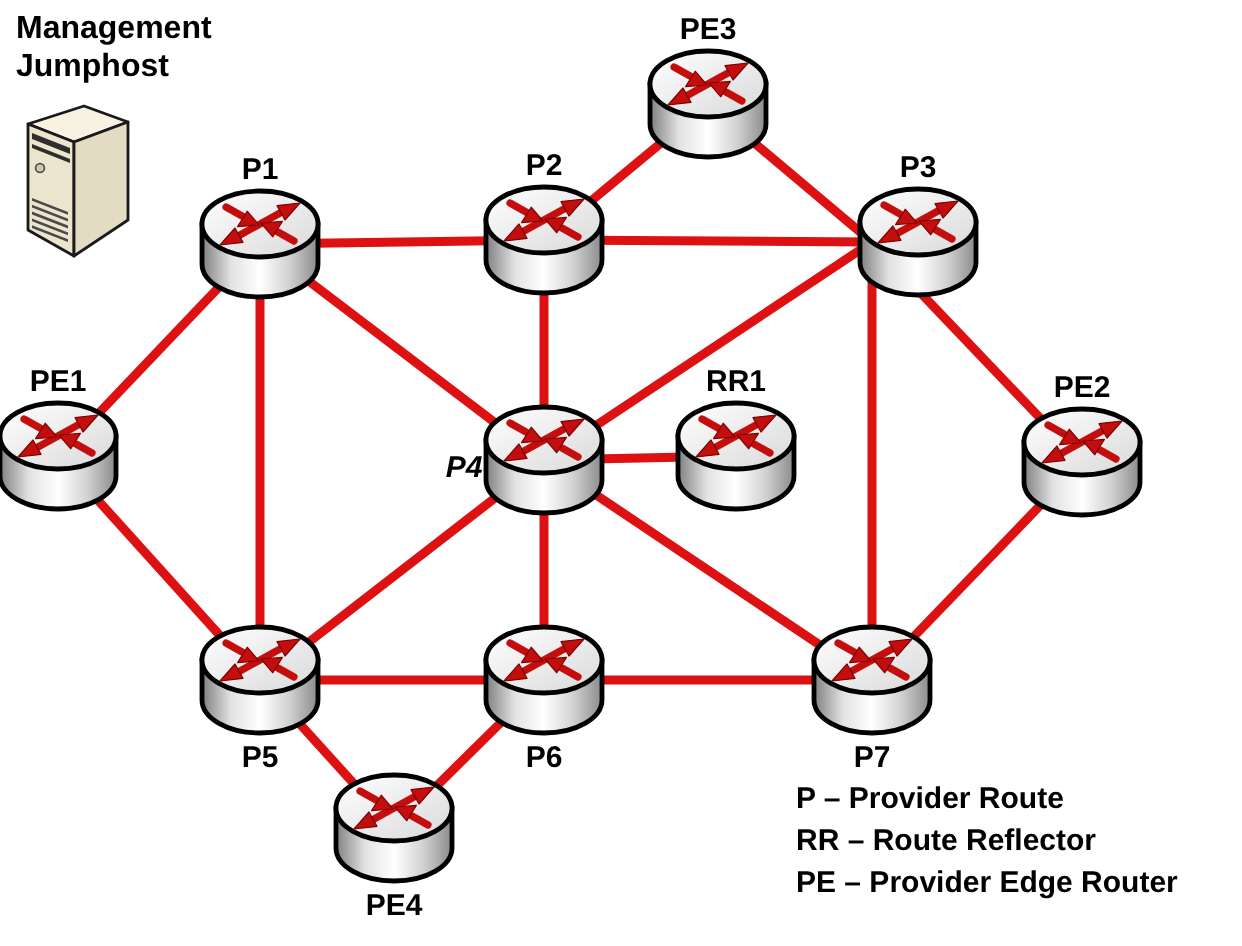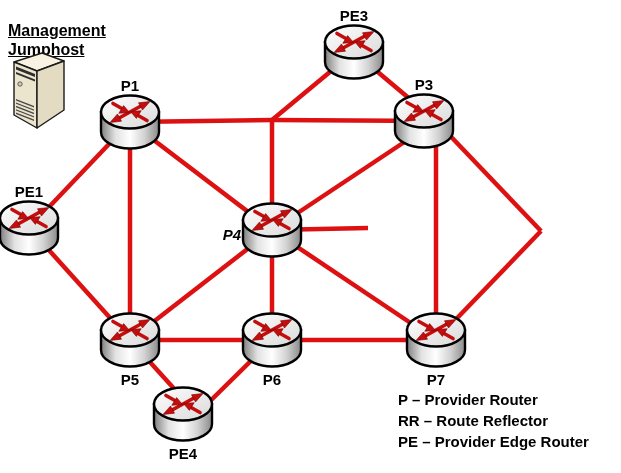--- a/index.html
+++ b/index.html
@@ -12,21 +12,21 @@
   .node{position:absolute;width:64px;height:58px;}
   .node-icon{position:absolute;left:0;top:0;}
   .node-label{
     position:absolute;transform:translate(-50%,-50%);
     font-weight:bold;font-size:15px;white-space:nowrap;color:#000;
   }
   .label-top .node-label{left:50%;top:-8px;}
   .label-bottom .node-label{left:50%;top:68px;text-align:center;}
   .label-left .node-label{left:-8px;top:33px;}
   .jumphost-label{
-    position:absolute;left:8px;top:21px;font-weight:bold;font-size:16px;line-height:19px;text-decoration:underline;
+    position:absolute;left:8px;top:5px;font-weight:bold;font-size:16px;line-height:19px;
   }
   .server-icon{position:absolute;left:6px;top:47px;}
   .legend{
     position:absolute;left:398px;top:389px;font-weight:bold;font-size:15px;line-height:21px;
   }
   .defs-holder{position:absolute;width:0;height:0;overflow:hidden;}
 </style>
 </head>
 <body>
 
@@ -93,57 +93,75 @@
       <use href="#router-symbol"></use>
     </svg>
     <span class="node-label">PE3</span>
   </div>
       <div class="node label-top" style="left: 98px; top: 93px;">
     <svg class="node-icon" width="64" height="58" viewBox="0 0 64 58">
       <use href="#router-symbol"></use>
     </svg>
     <span class="node-label">P1</span>
   </div>
-      <div class="node label-top" style="left: 392px; top: 92px;">
+      <div class="node label-top" style="left: 240px; top: 91px;">
+    <svg class="node-icon" width="64" height="58" viewBox="0 0 64 58">
+      <use href="#router-symbol"></use>
+    </svg>
+    <span class="node-label">P2</span>
+  </div>
+      <div class="node label-top" style="left: 427px; top: 92px;">
     <svg class="node-icon" width="64" height="58" viewBox="0 0 64 58">
       <use href="#router-symbol"></use>
     </svg>
     <span class="node-label">P3</span>
   </div>
       <div class="node label-top" style="left: -3px; top: 199px;">
     <svg class="node-icon" width="64" height="58" viewBox="0 0 64 58">
       <use href="#router-symbol"></use>
     </svg>
     <span class="node-label">PE1</span>
   </div>
       <div class="node label-left" style="left: 240px; top: 201px; font-style: italic;">
     <svg class="node-icon" width="64" height="58" viewBox="0 0 64 58">
       <use href="#router-symbol"></use>
     </svg>
     <span class="node-label">P4</span>
+  </div>
+      <div class="node label-top" style="left: 336px; top: 199px;">
+    <svg class="node-icon" width="64" height="58" viewBox="0 0 64 58">
+      <use href="#router-symbol"></use>
+    </svg>
+    <span class="node-label">RR1</span>
+  </div>
+      <div class="node label-top" style="left: 509px; top: 202px;">
+    <svg class="node-icon" width="64" height="58" viewBox="0 0 64 58">
+      <use href="#router-symbol"></use>
+    </svg>
+    <span class="node-label">PE2</span>
   </div>
       <div class="node label-bottom" style="left: 98px; top: 311px;">
     <svg class="node-icon" width="64" height="58" viewBox="0 0 64 58">
       <use href="#router-symbol"></use>
     </svg>
     <span class="node-label">P5</span>
   </div>
       <div class="node label-bottom" style="left: 240px; top: 311px;">
     <svg class="node-icon" width="64" height="58" viewBox="0 0 64 58">
       <use href="#router-symbol"></use>
     </svg>
     <span class="node-label">P6</span>
   </div>
       <div class="node label-bottom" style="left: 404px; top: 311px;">
     <svg class="node-icon" width="64" height="58" viewBox="0 0 64 58">
       <use href="#router-symbol"></use>
     </svg>
     <span class="node-label">P7</span>
   </div>
-      <div class="node label-bottom" style="left: 151px; top: 385px;">
+      <div class="node label-bottom" style="left: 165px; top: 385px;">
     <svg class="node-icon" width="64" height="58" viewBox="0 0 64 58">
       <use href="#router-symbol"></use>
     </svg>
     <span class="node-label">PE4</span>
   </div>
     </div>
 
   <div class="jumphost-label">
     <div>Management</div>
     <div>Jumphost</div>
@@ -162,18 +180,18 @@
     <g fill="#4a4a4a">
       <polygon points="10,52 28,59 28,60.4 10,53.4"></polygon>
       <polygon points="10,55.4 28,62.4 28,63.8 10,56.8"></polygon>
       <polygon points="10,58.8 28,65.8 28,67.2 10,60.2"></polygon>
       <polygon points="10,62.2 28,69.2 28,70.6 10,63.6"></polygon>
       <polygon points="10,65.6 28,72.6 28,74 10,67"></polygon>
     </g>
   </svg>
 
   <div class="legend">
-    <div class="legend-line">P – Provider Router</div>
+    <div class="legend-line">P – Provider Route</div>
     <div class="legend-line">RR – Route Reflector</div>
     <div class="legend-line">PE – Provider Edge Router</div>
   </div>
 
 </div>
 
 </body></html>

